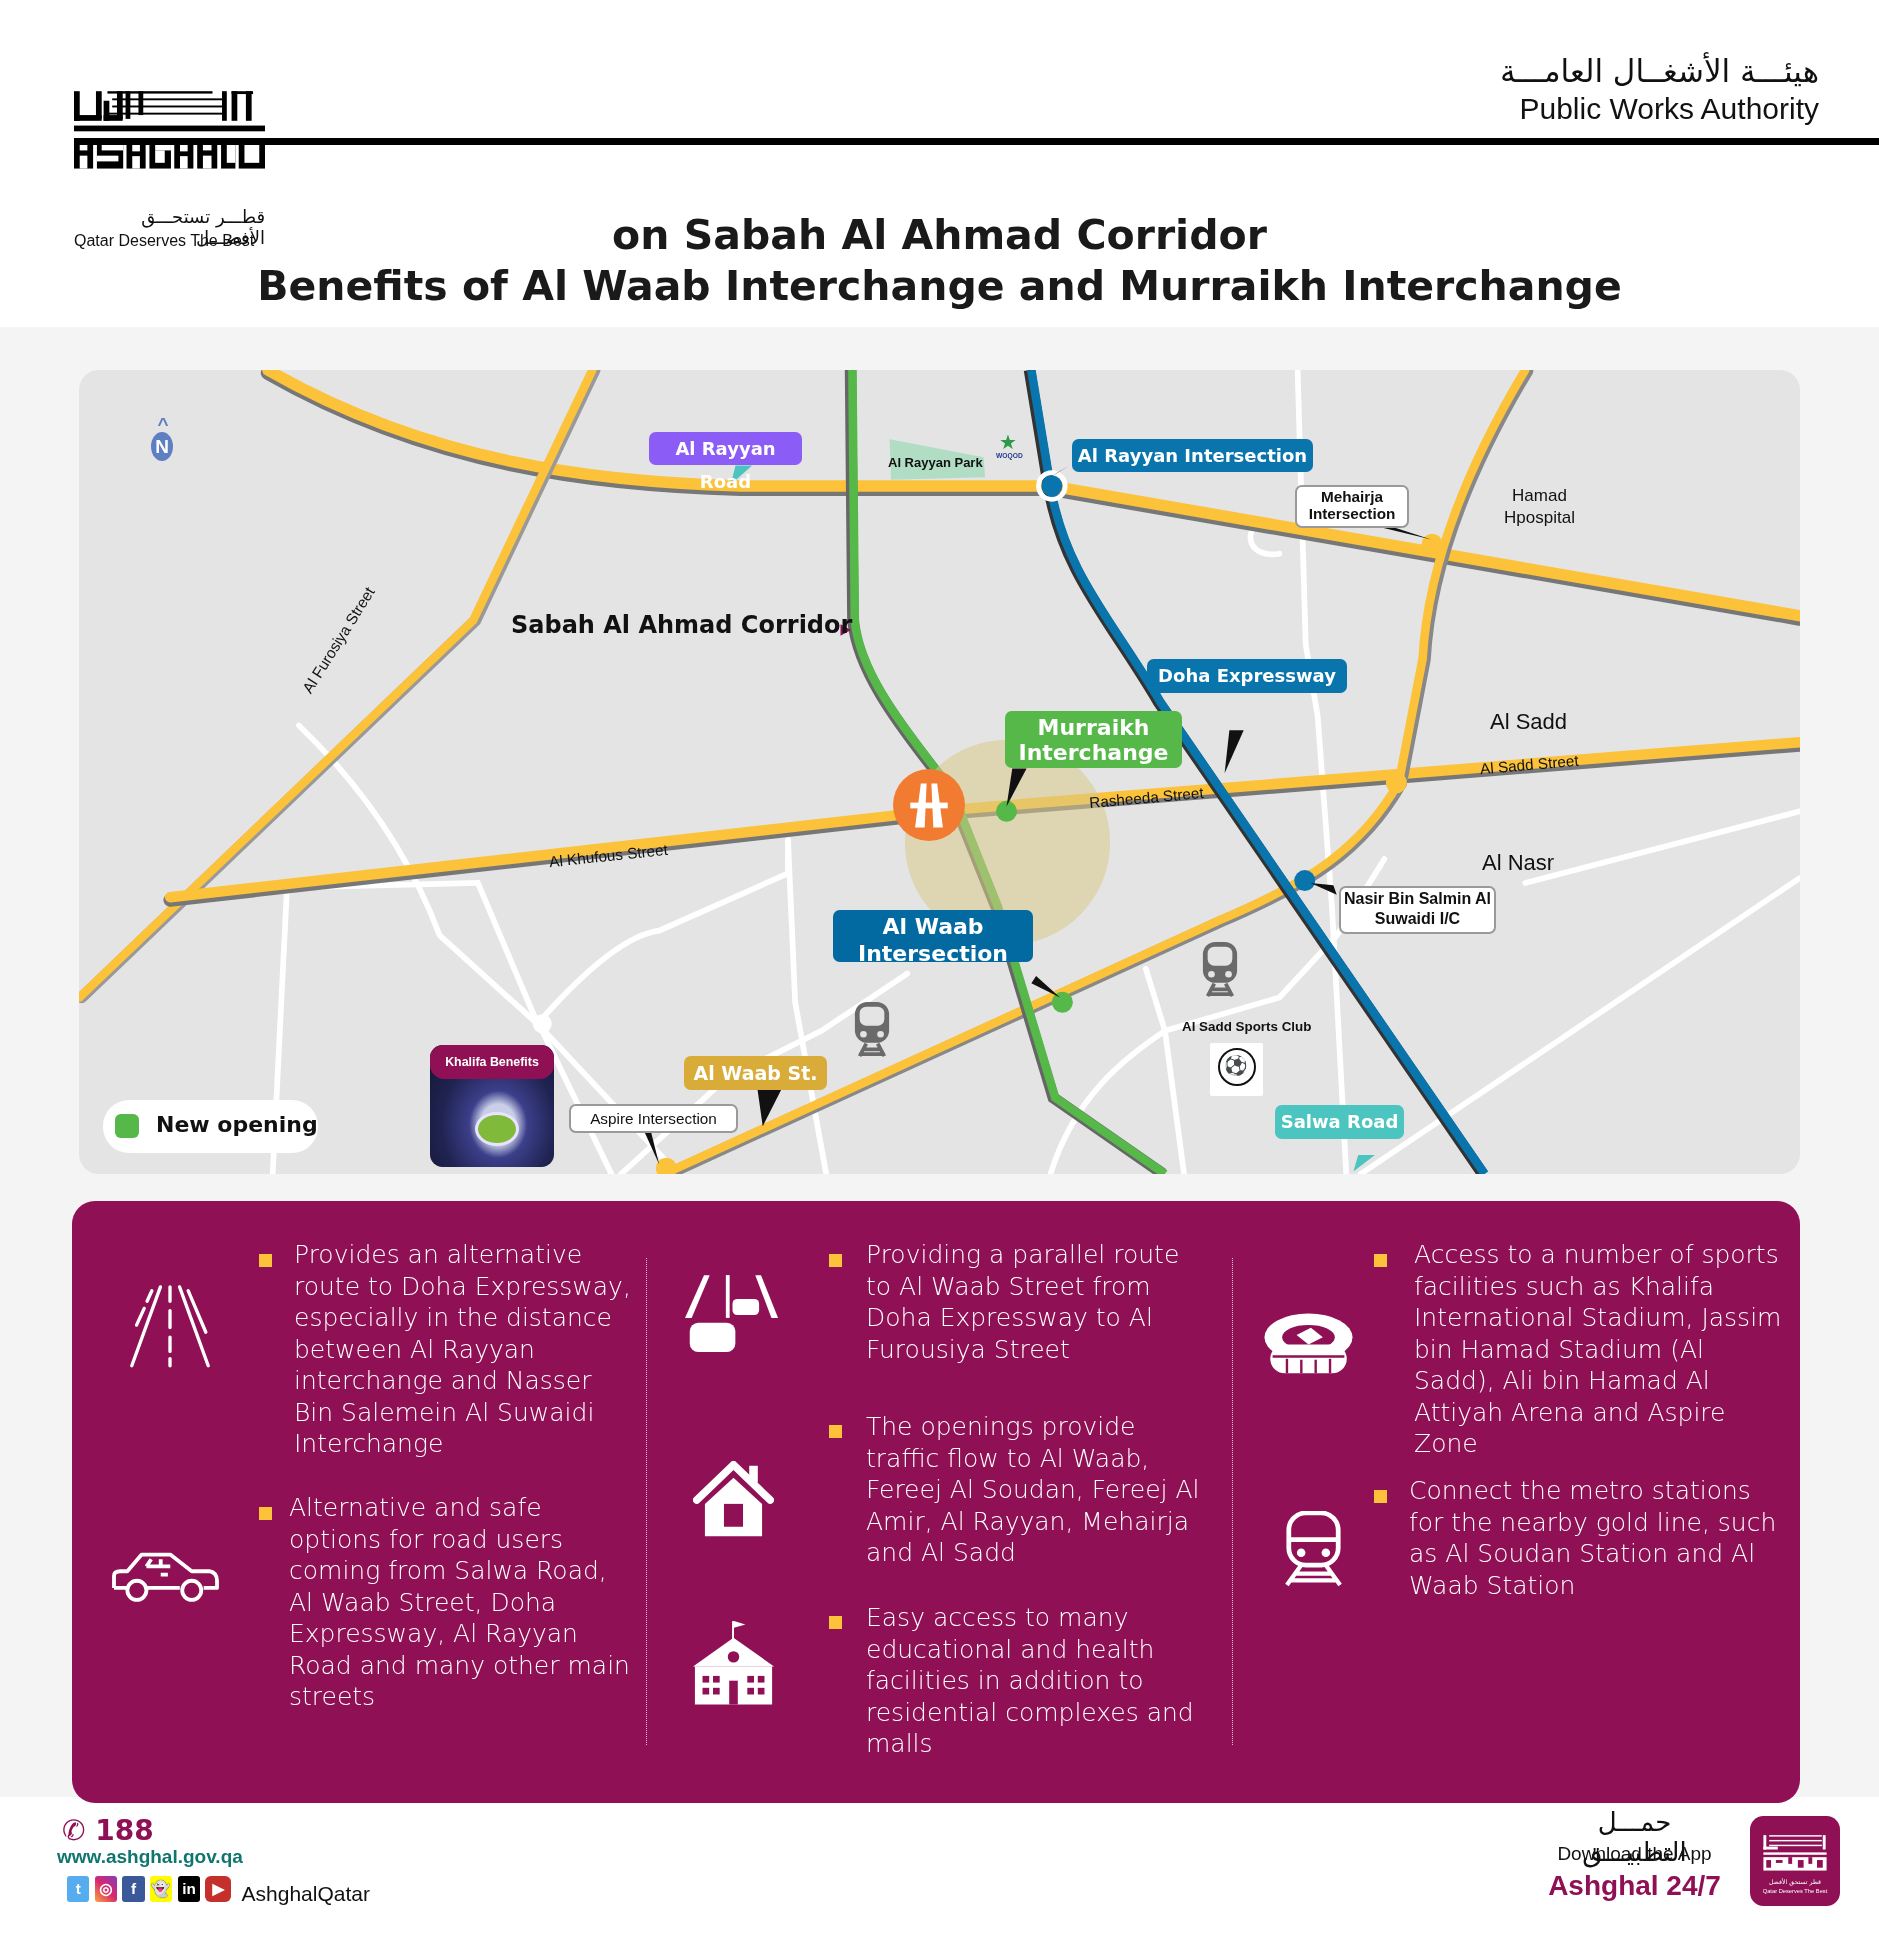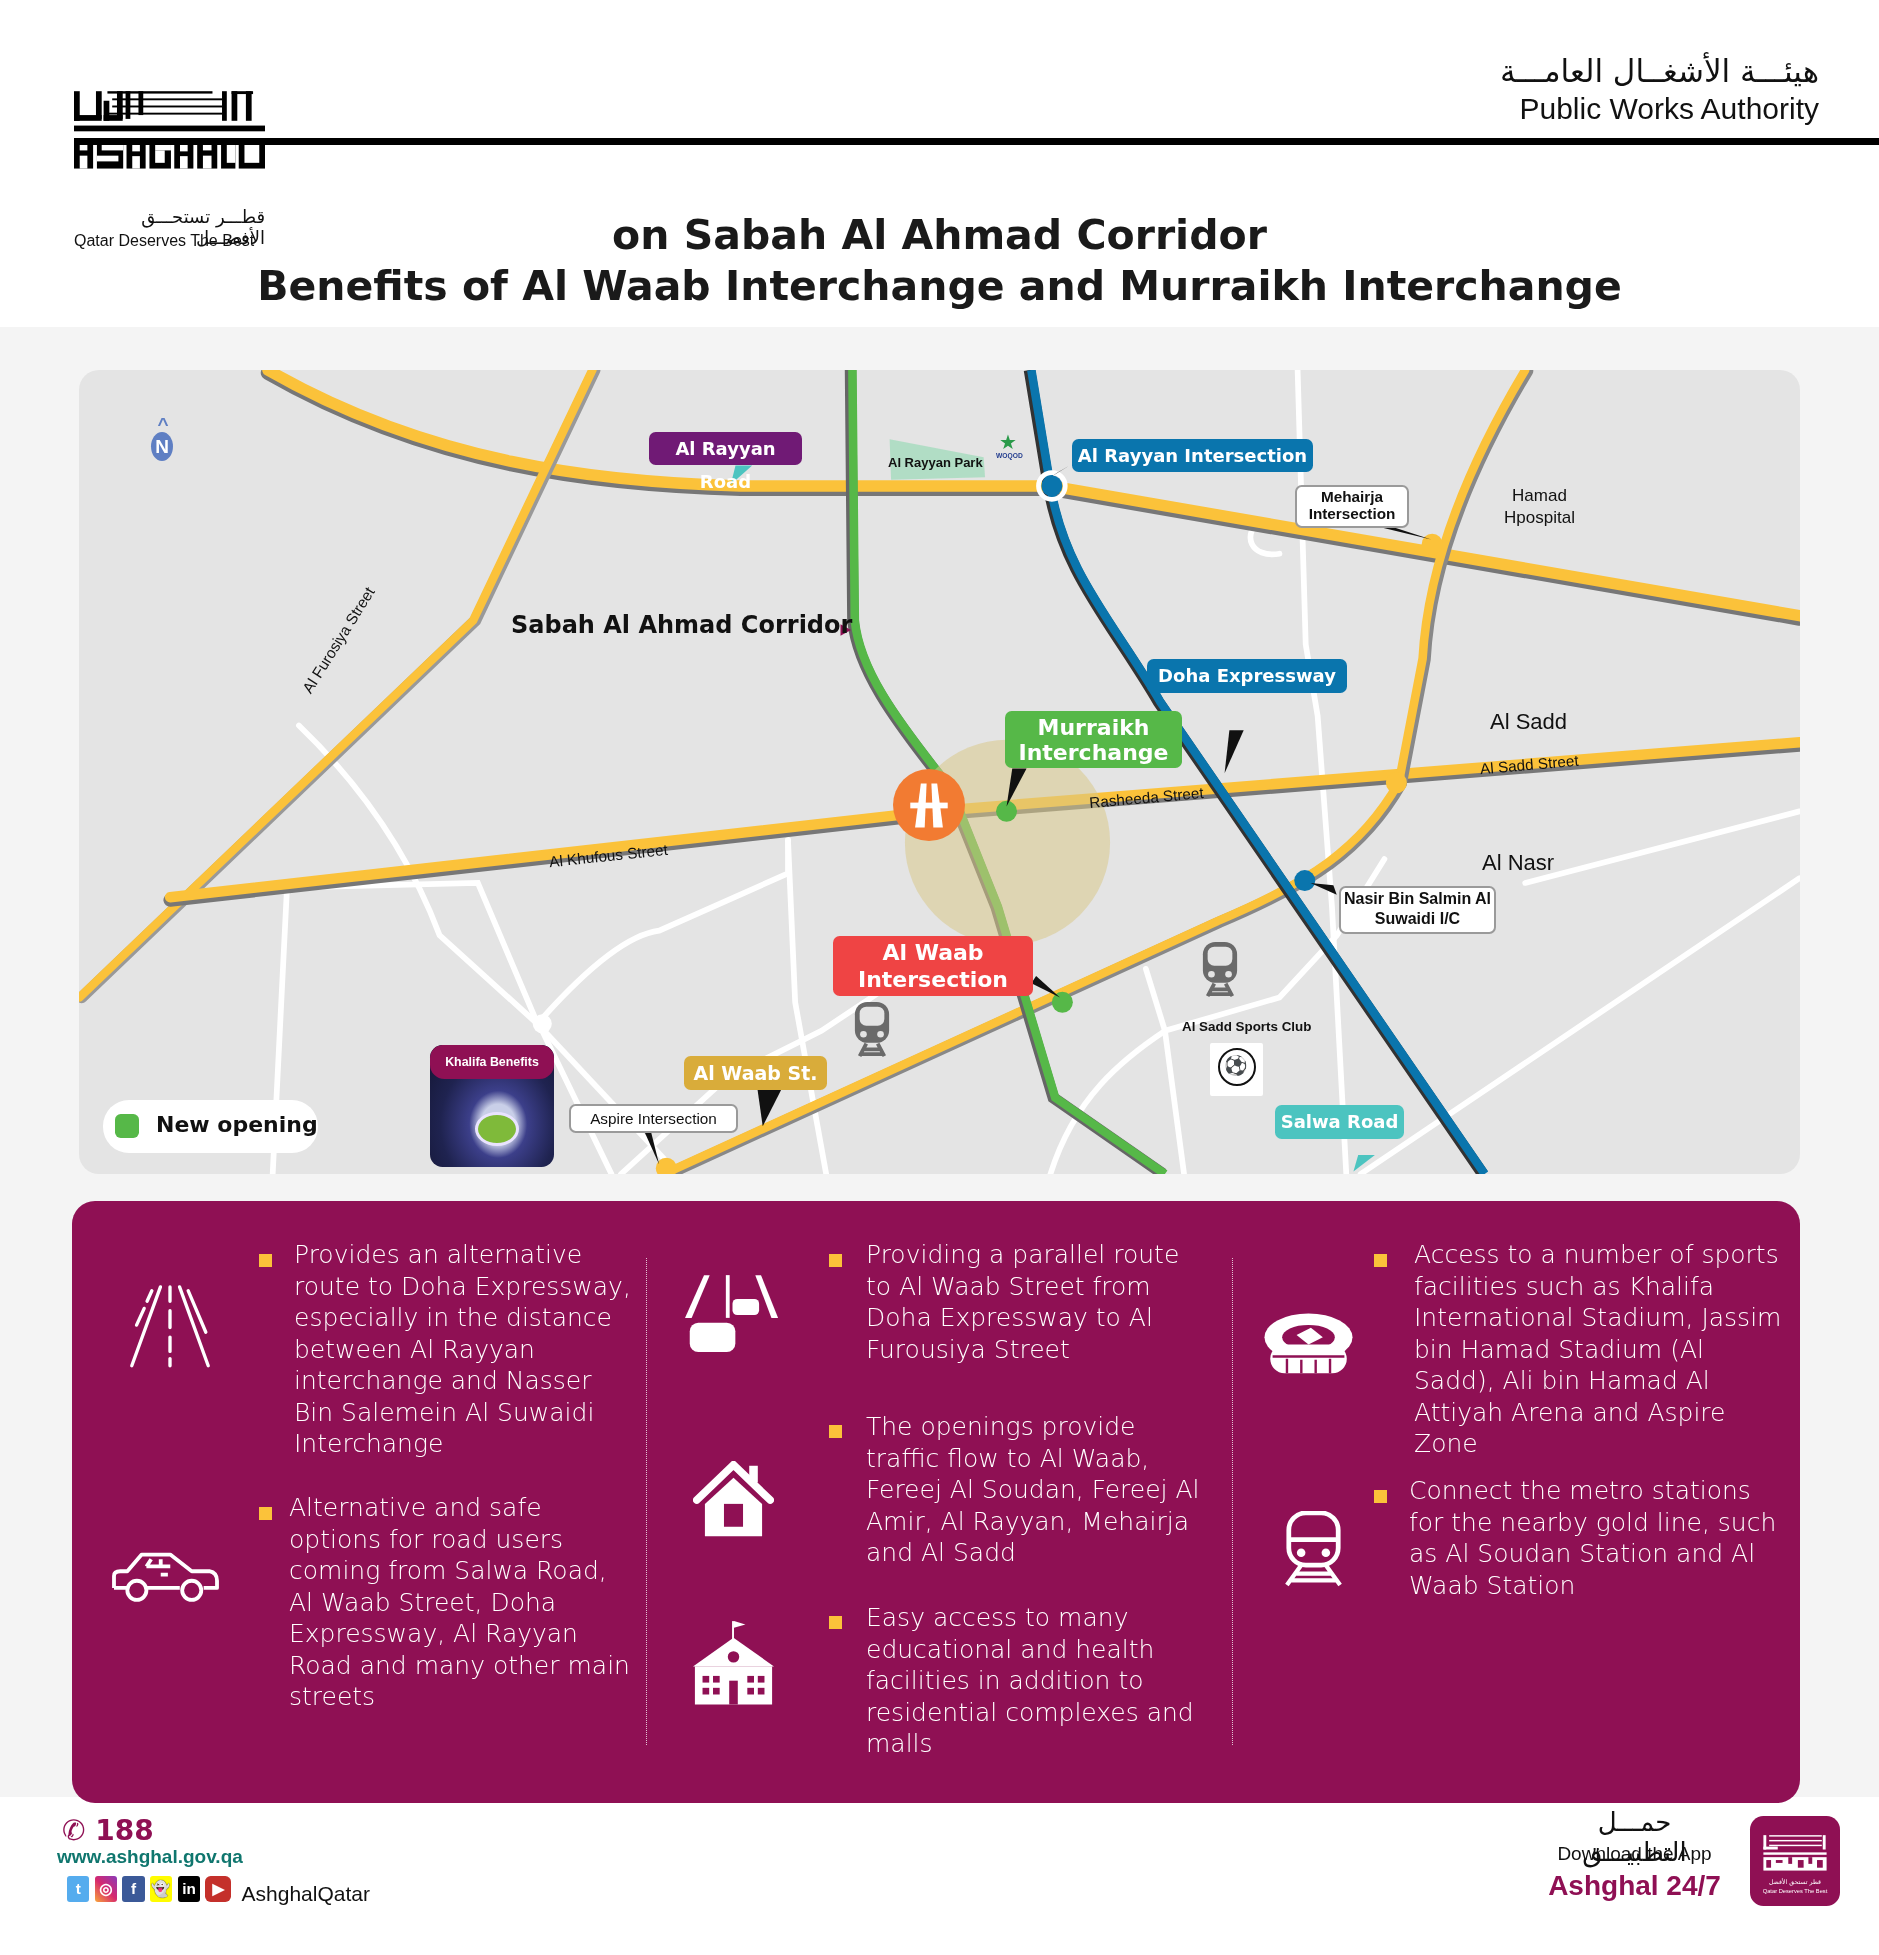--- a/index.html
+++ b/index.html
@@ -175,26 +175,26 @@
     <polygon points="2845,2420 2880,2420 2835,2455" fill="#4cc4c0"></polygon>
 
     <polygon points="1760,1308 1760,1332 1782,1320" fill="#8f1054"></polygon>
   </svg>
 
   <div class="lbl" style="left:72px;top:48px;width:24px;text-align:center;">
     <div style="color:#5f7fc3;font-size:19px;line-height:14.3px;font-weight:bold;">^</div>
     <div style="width:22px;height:29px;border-radius:50%;background:#5f7fc3;color:#fff;font-weight:bold;font-size:19px;line-height:29px;">N</div>
   </div>
 
-  <div class="callout" style="left:570px;top:62px;width:153px;height:33px;line-height:33px;font-size:18px;background:#701a75;">Al Rayyan Road</div>
+  <div class="callout" style="left:570px;top:62px;width:153px;height:33px;line-height:33px;font-size:18px;background:#8b5cf6;">Al Rayyan Road</div>
   <div class="callout" style="left:993px;top:69px;width:241px;height:33px;line-height:33px;font-size:18px;background:#0a75ad;">Al Rayyan Intersection</div>
   <div class="callout-white" style="left:1216px;top:115px;width:110px;height:38px;font-size:15.3px;line-height:17px;padding-top:1px;">Mehairja Intersection</div>
   <div class="callout" style="left:1068px;top:289px;width:200px;height:34px;line-height:34px;font-size:18px;background:#0a75ad;">Doha Expressway</div>
   <div class="callout" style="left:926px;top:341px;width:177px;height:57px;font-size:22px;line-height:25px;padding-top:3.8px;background:#56b848;box-sizing:border-box;">Murraikh Interchange</div>
-  <div class="callout" style="left:754px;top:566px;width:200px;height:60px;font-size:22px;line-height:27px;padding-top:2.9px;background:#ef4444;box-sizing:border-box;">Al Waab Intersection</div>
+  <div class="callout" style="left:754px;top:540px;width:200px;height:52px;font-size:22px;line-height:27px;padding-top:2.9px;background:#0369a1;box-sizing:border-box;">Al Waab Intersection</div>
   <div class="callout-white" style="left:1260px;top:516px;width:153px;height:43px;font-size:16px;line-height:20px;padding-top:1px;">Nasir Bin Salmin Al Suwaidi I/C</div>
   <div class="callout" style="left:605px;top:686px;width:143px;height:34px;line-height:34px;font-size:19px;background:#d9ac3a;">Al Waab St.</div>
   <div class="callout-white" style="left:490px;top:734px;width:165px;height:25px;line-height:25px;font-size:15.3px;font-weight:normal;">Aspire Intersection</div>
   <div class="callout" style="left:1196px;top:735px;width:129px;height:34px;line-height:34px;font-size:18px;background:#4cc4c0;">Salwa Road</div>
 
   <div class="lbl" style="left:432px;top:241px;font-size:24px;font-weight:bold;font-family:'DejaVu Sans',sans-serif;">Sabah Al Ahmad Corridor</div>
   <div class="lbl" style="left:809px;top:85px;font-size:13px;font-weight:bold;">Al Rayyan Park</div>
   <div class="lbl" style="left:917px;top:62px;width:24px;text-align:center;">
     <div style="color:#2a9a4a;font-size:20px;line-height:20px;">★</div>
     <div style="color:#233d8f;font-size:6.7px;font-weight:bold;">WOQOD</div>

